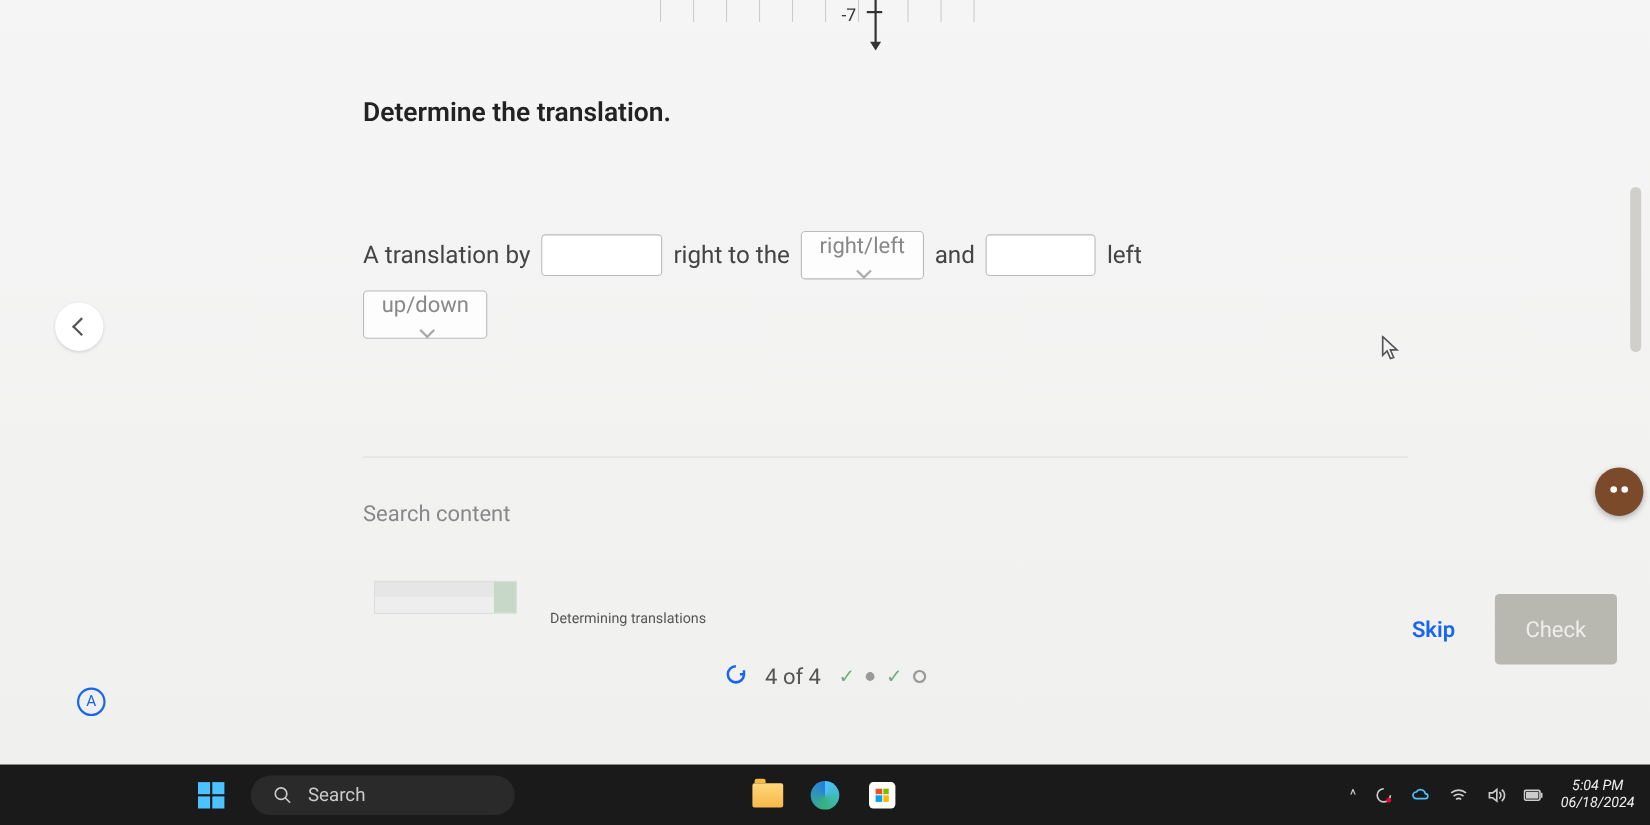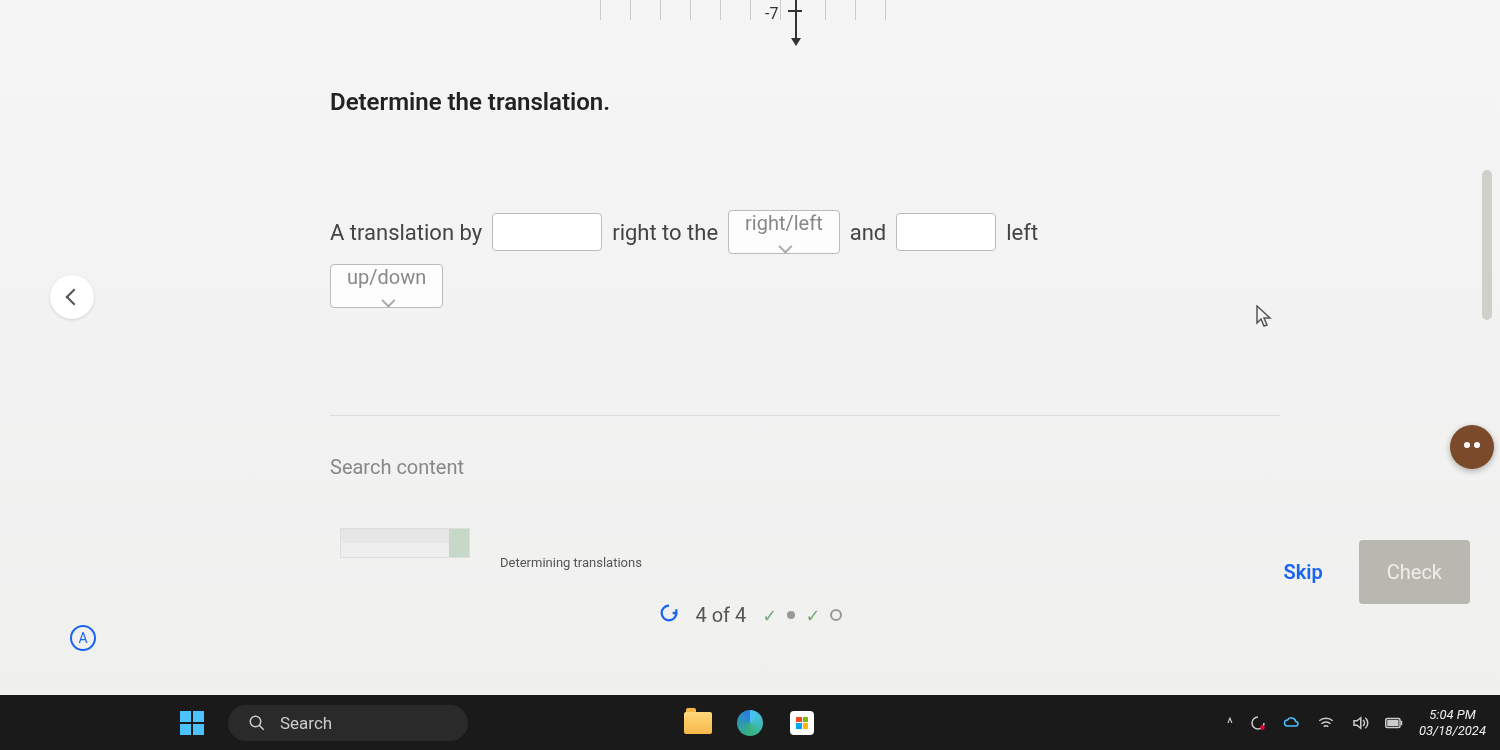--- a/index.html
+++ b/index.html
@@ -513,16 +513,16 @@
     <svg viewBox="0 0 24 24">
         <path d="M4 9 h4 l5-4 v14 l-5-4 h-4 Z M16 8 a5 5 0 0 1 0 8 M19 5 a9 9 0 0 1 0 14" fill="none" stroke="#ccc" stroke-width="2"></path>
       </svg>
     <svg viewBox="0 0 24 14">
         <rect x="1" y="1" width="19" height="12" rx="2" fill="none" stroke="#ccc" stroke-width="2"></rect>
         <rect x="21" y="4" width="2" height="6" fill="#ccc"></rect>
         <rect x="3" y="3" width="15" height="8" fill="#ccc"></rect>
       </svg>
     <div class="clock">
       <div>5:04 PM</div>
-      <div>03/18/2024</div>
+      <div>06/18/2024</div>
     </div>
   </div>
 </div>
 
 </body></html>

